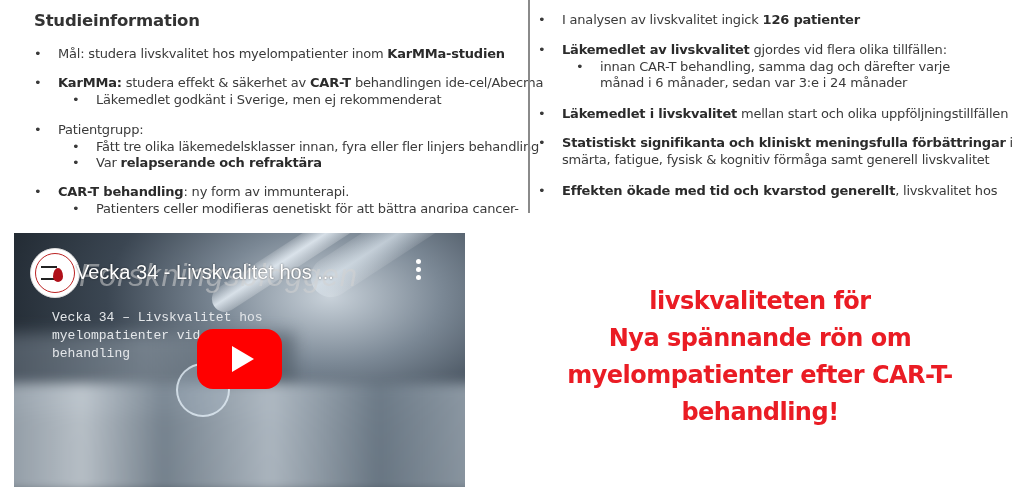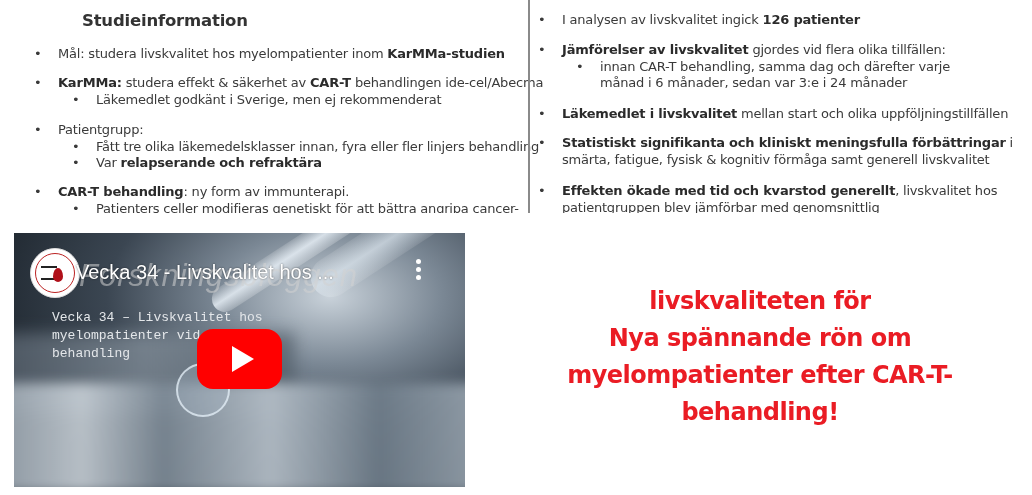--- a/index.html
+++ b/index.html
@@ -9,21 +9,21 @@
   }
   .slide {
     position: absolute; left: 0; top: 0; width: 1032px; height: 213px; background: #fff; overflow: hidden;
   }
   .slide-col { position: absolute; top: 0; height: 213px; }
   .col-left { left: 34px; width: 490px; }
   .col-right { left: 538px; width: 494px; }
   .divider { position: absolute; left: 528px; top: 0; width: 2px; height: 213px; background: #8a8a8a; }
   .slide-title {
     position: absolute; left: 0; top: 11px; font-size: 16.5px; font-weight: bold; color: #333;
-    white-space: nowrap; letter-spacing: -0.2px; margin-left: 48px;
+    white-space: nowrap; letter-spacing: -0.2px;
   }
   .bullet { position: absolute; left: 0; font-size: 13px; line-height: 17px; white-space: nowrap; letter-spacing: -0.2px; color: #3a3a3a; }
   .bullet .dot { position: absolute; left: 0; top: 0; }
   .bullet .txt { position: absolute; left: 24px; top: 0; }
   .sub { position: absolute; font-size: 13px; line-height: 17px; white-space: nowrap; letter-spacing: -0.2px; color: #3a3a3a; }
   .sub .dot { position: absolute; left: 0; top: 0; }
   .sub .txt { position: absolute; left: 24px; top: 0; }
   b { color: #2b2b2b; }
 
   .video {
@@ -131,21 +131,21 @@
   <div class="divider"></div>
 
   <div class="slide-col col-right">
     <div class="bullet" style="top:11px">
       <span class="dot">•</span>
       <span class="txt"><span>I analysen av livskvalitet ingick </span><b>126 patienter</b></span>
     </div>
 
     <div class="bullet" style="top:41px">
       <span class="dot">•</span>
-      <span class="txt"><b>Jämförelser av livskvalitet</b><span> gjordes vid flera olika tillfällen:</span></span>
+      <span class="txt"><b>Läkemedlet av livskvalitet</b><span> gjordes vid flera olika tillfällen:</span></span>
     </div>
     <div class="sub" style="top:58px; left:38px">
       <span class="dot">•</span>
       <span class="txt">innan CAR-T behandling, samma dag och därefter varje</span>
     </div>
     <div class="sub" style="top:74px; left:62px">
       <span>månad i 6 månader, sedan var 3:e i 24 månader</span>
     </div>
 
     <div class="bullet" style="top:105px">
@@ -157,23 +157,20 @@
       <span class="dot">•</span>
       <span class="txt"><b>Statistiskt signifikanta och kliniskt meningsfulla förbättringar</b><span> i</span></span>
     </div>
     <div class="sub" style="top:151px; left:24px">
       <span>smärta, fatigue, fysisk &amp; kognitiv förmåga samt generell livskvalitet</span>
     </div>
 
     <div class="bullet" style="top:182px">
       <span class="dot">•</span>
       <span class="txt"><b>Effekten ökade med tid och kvarstod generellt</b><span>, livskvalitet hos</span></span>
-    </div>
-    <div class="sub" style="top:199px; left:24px">
-      <span>patientgruppen blev jämförbar med genomsnittlig</span>
     </div>
   </div>
 </div>
 
 <div class="video">
   <div class="bg-band2"></div>
   <div class="bg-band1"></div>
   <div class="pipette2"></div>
   <div class="pipette"></div>
   <div class="drop"></div>

